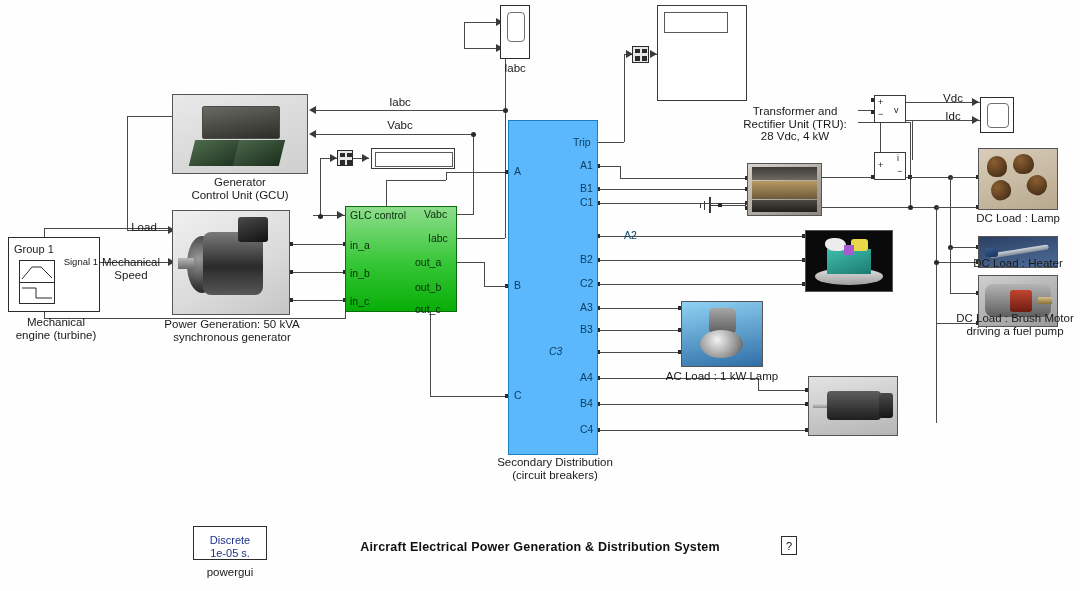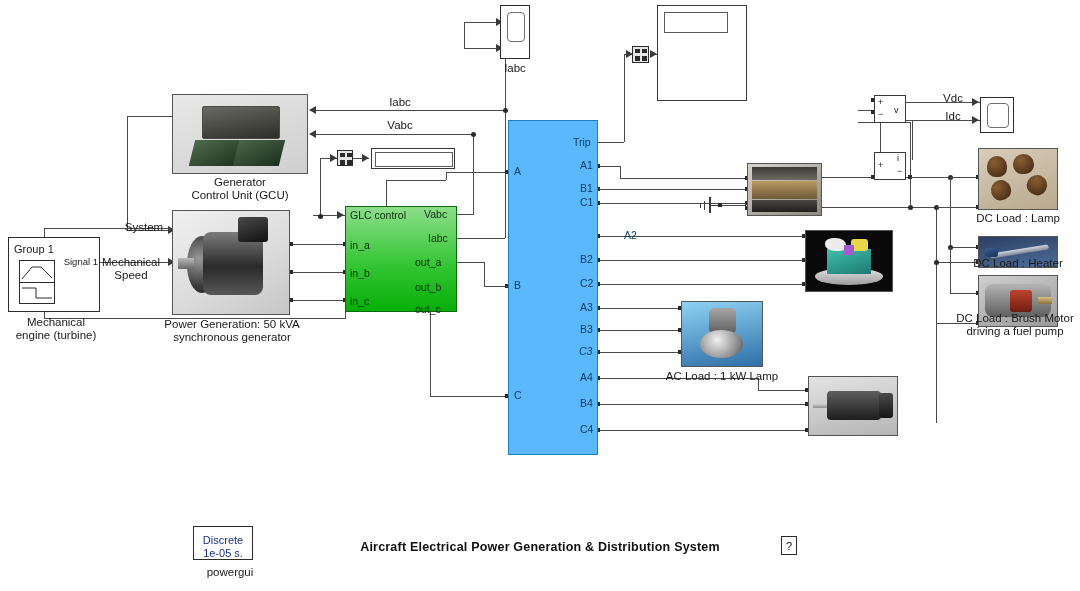--- a/index.html
+++ b/index.html
@@ -290,21 +290,21 @@
       </svg>
     </div>
   </div>
   <div class="lbl left" style="left:14px;top:243px;width:70px;font-size:11px;">Group 1</div>
   <div class="lbl" style="left:44px;top:256px;width:54px;font-size:9.5px;text-align:right;">Signal 1</div>
   <div class="lbl" style="left:0px;top:316px;width:112px;">Mechanical
 engine (turbine)</div>
 
   <div class="lbl" style="left:96px;top:256px;width:70px;">Mechanical
 Speed</div>
-  <div class="lbl" style="left:124px;top:221px;width:40px;">System</div>
+  <div class="lbl" style="left:124px;top:221px;width:40px;">Load</div>
 
   <div class="photo ph-gen" style="left:172px;top:210px;width:118px;height:105px;">
     <div class="fan"></div>
       <div class="sh"></div>
       <div class="body"></div>
       <div class="cap"></div>
   </div>
   <div class="lbl" style="left:152px;top:318px;width:160px;">Power Generation: 50 kVA
 synchronous generator</div>
 
@@ -353,40 +353,45 @@
   <div class="pinlbl blue" style="left:514px;top:389px;">C</div>
   <div class="pinlbl blue" style="left:573px;top:136px;">Trip</div>
   <div class="pinlbl blue" style="left:580px;top:159px;">A1</div>
   <div class="pinlbl blue" style="left:580px;top:182px;">B1</div>
   <div class="pinlbl blue" style="left:580px;top:196px;">C1</div>
   <div class="pinlbl blue" style="left:580px;top:229px;margin-left:44px;">A2</div>
   <div class="pinlbl blue" style="left:580px;top:253px;">B2</div>
   <div class="pinlbl blue" style="left:580px;top:277px;">C2</div>
   <div class="pinlbl blue" style="left:580px;top:301px;">A3</div>
   <div class="pinlbl blue" style="left:580px;top:323px;">B3</div>
-  <div class="pinlbl blue" style="left:579px;top:345px;font-style:italic;">C3</div>
+  <div class="pinlbl blue" style="left:549px;top:345px;font-style:italic;">C3</div>
   <div class="pinlbl blue" style="left:580px;top:371px;">A4</div>
   <div class="pinlbl blue" style="left:580px;top:397px;">B4</div>
   <div class="pinlbl blue" style="left:580px;top:423px;">C4</div>
+  <div class="lbl" style="left:486px;top:456px;width:138px;">Secondary Distribution
+(circuit breakers)</div>
 
   <div class="scope" style="left:500px;top:5px;width:30px;height:54px;">
     <div class="screen" style="left:6px;top:6px;width:18px;height:30px;"></div>
   </div>
   <div class="lbl" style="left:490px;top:62px;width:50px;">Iabc</div>
 
   <div class="mux" style="left:632px;top:46px;width:17px;height:17px;">
     <i style="left:2px;top:2px;width:5px;height:4px;"></i>
     <i style="left:9px;top:2px;width:5px;height:4px;"></i>
     <i style="left:2px;top:9px;width:5px;height:5px;"></i>
     <i style="left:9px;top:9px;width:5px;height:5px;"></i>
   </div>
   <div class="display" style="left:657px;top:5px;width:90px;height:96px;">
     <div class="inner" style="left:6px;top:6px;width:64px;height:21px;"></div>
   </div>
 
+  <div class="lbl" style="left:720px;top:105px;width:150px;">Transformer and
+Rectifier Unit (TRU):
+28 Vdc, 4 kW</div>
   <div class="photo ph-tru" style="left:747px;top:163px;width:75px;height:53px;">
     <div class="top"></div>
       <div class="mid"></div>
       <div class="bot"></div>
   </div>
 
   <div class="meas" style="left:874px;top:95px;width:32px;height:28px;">
     <span style="left:3px;top:1px;">+</span>
     <span style="left:3px;top:13px;">−</span>
     <span style="left:19px;top:9px;font-style:normal;">v</span>
@@ -438,21 +443,21 @@
   <div class="lbl" style="left:956px;top:257px;width:124px;">DC Load :  Heater</div>
 
   <div class="photo ph-brush" style="left:978px;top:275px;width:80px;height:52px;">
     <div class="case"></div>
       <div class="coil"></div>
       <div class="sh"></div>
   </div>
   <div class="lbl" style="left:950px;top:312px;width:130px;">DC Load :  Brush Motor
 driving a fuel pump</div>
 
-  <div class="powergui" style="left:193px;top:526px;width:60px;height:34px;">
+  <div class="powergui" style="left:193px;top:526px;width:74px;height:34px;">
     <div>Discrete</div>
     <div>1e-05 s.</div>
   </div>
   <div class="lbl" style="left:190px;top:566px;width:80px;text-align:center;">powergui</div>
 
   <div class="title" style="left:330px;top:540px;width:420px;text-align:center;">Aircraft Electrical Power Generation &amp; Distribution System</div>
 
   <div class="helpbtn" style="left:781px;top:536px;width:16px;height:19px;line-height:18px;">?</div>
 
 </div>

